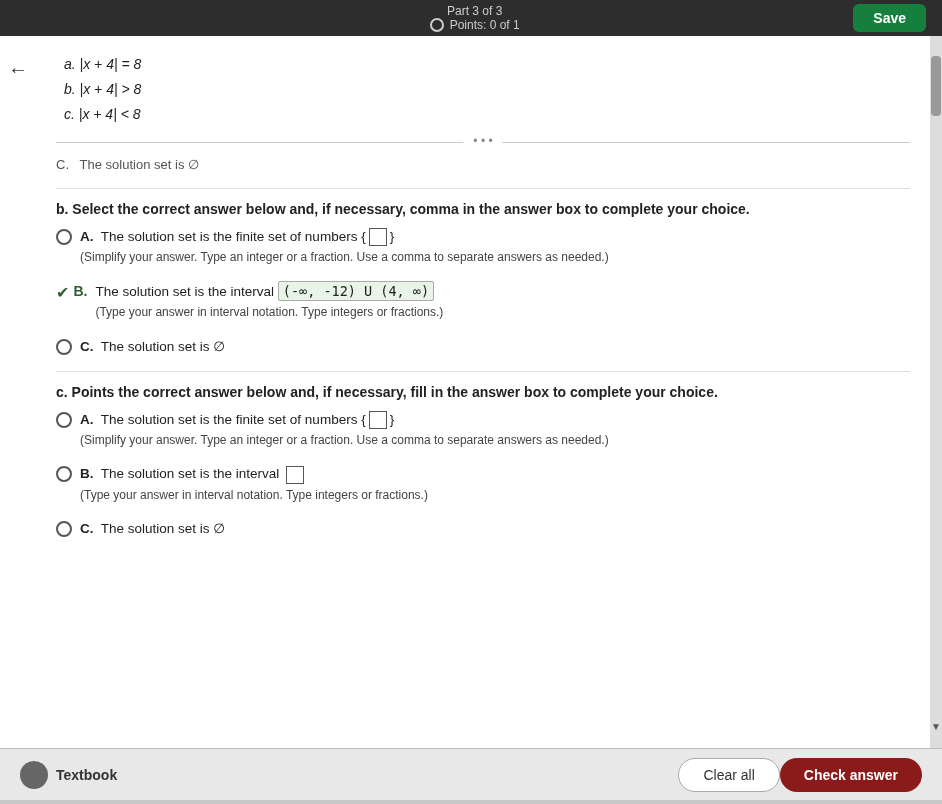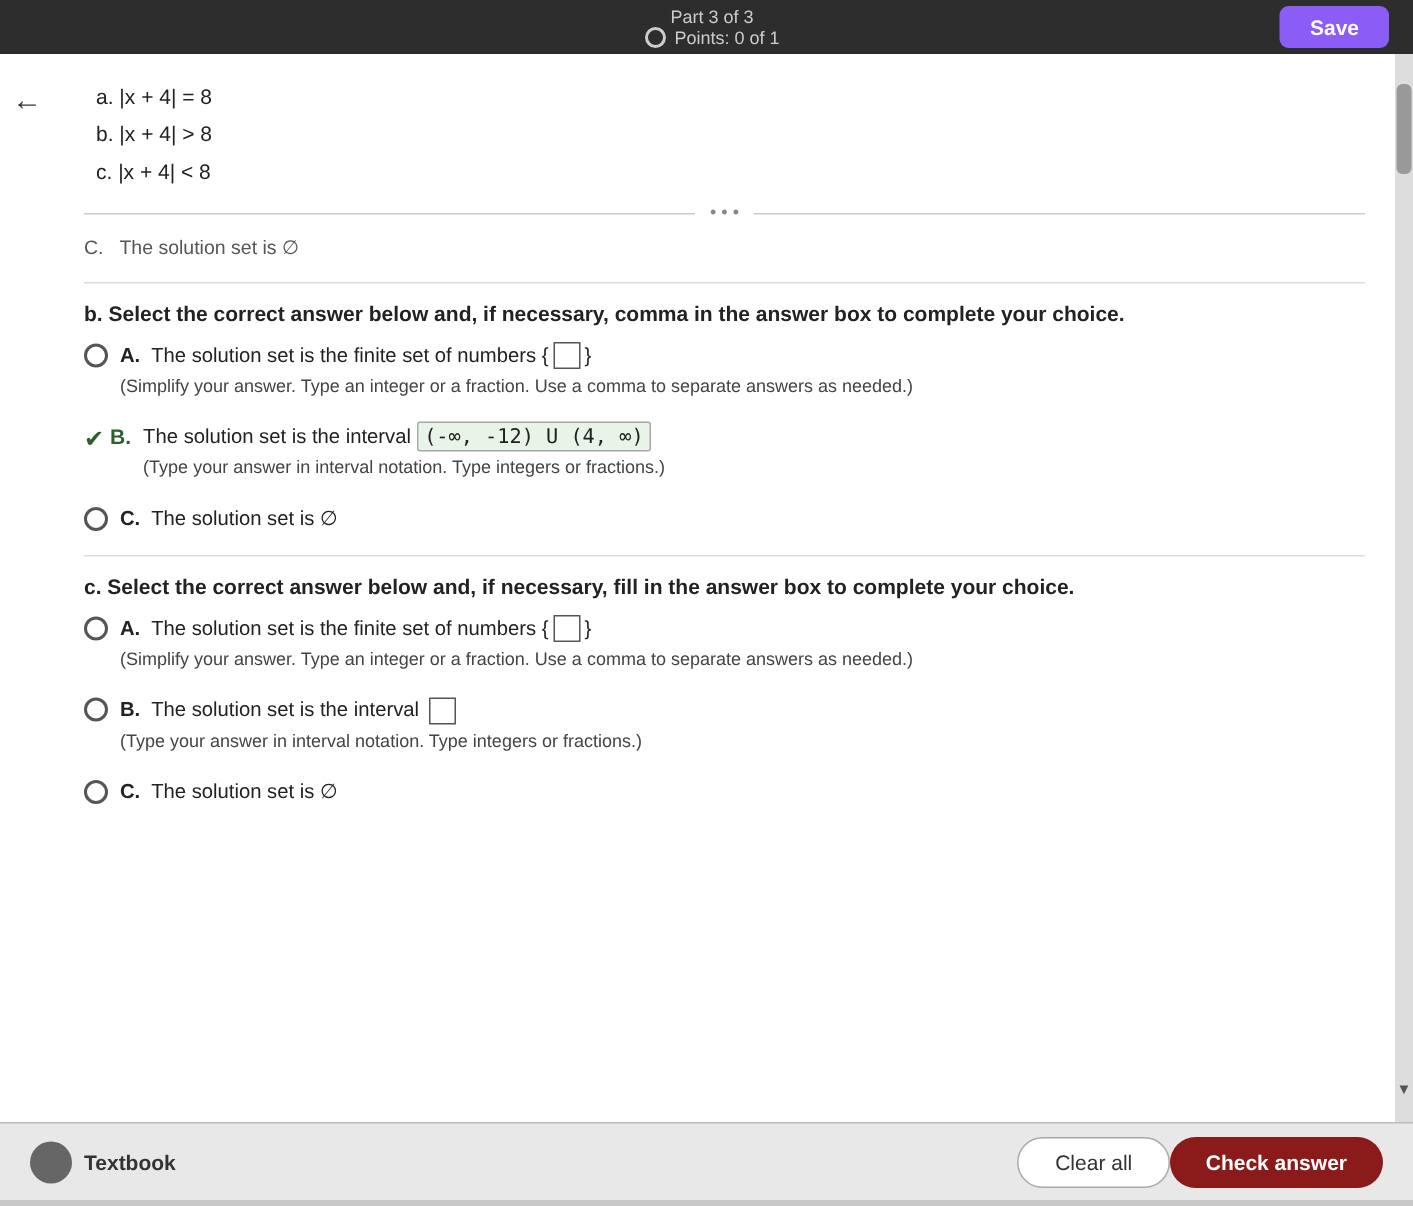--- a/index.html
+++ b/index.html
@@ -38,21 +38,21 @@
 
     .points-circle {
       width: 14px;
       height: 14px;
       border-radius: 50%;
       border: 2px solid #ccc;
       display: inline-block;
     }
 
     .save-btn {
-      background: #8b5cf6;
+      background: #15803d;
       color: white;
       border: none;
       border-radius: 6px;
       padding: 6px 20px;
       font-size: 14px;
       font-weight: bold;
       cursor: pointer;
     }
 
     .main-container {
@@ -86,20 +86,21 @@
       margin-bottom: 12px;
       line-height: 1.5;
     }
 
     .equation-list {
       font-size: 14px;
       color: #222;
       line-height: 1.8;
       margin-bottom: 12px;
       margin-left: 8px;
+      font-style: italic;
     }
 
     .prev-answer {
       font-size: 13px;
       color: #555;
       margin-bottom: 16px;
     }
 
     .section-label {
       font-weight: bold;
@@ -301,21 +302,21 @@
         <div class="option-content">
           <span><strong>C.</strong>&nbsp; The solution set is ∅</span>
         </div>
       </div>
 
     </div>
 
     <hr class="section-divider">
 
     <div class="section-label">
-      <span>c. Select the correct answer below and, if necessary, fill in the answer box to complete your choice.</span>
+      <span>c. Points the correct answer below and, if necessary, fill in the answer box to complete your choice.</span>
     </div>
 
     <div>
 
       <div class="answer-option">
         <div class="radio-btn"></div>
         <div class="option-content">
           <span><strong>A.</strong>&nbsp; The solution set is the finite set of numbers {<span class="answer-box"></span>}</span>
           <br>
           <span style="font-size:12px; color:#444;">(Simplify your answer. Type an integer or a fraction. Use a comma to separate answers as needed.)</span>

